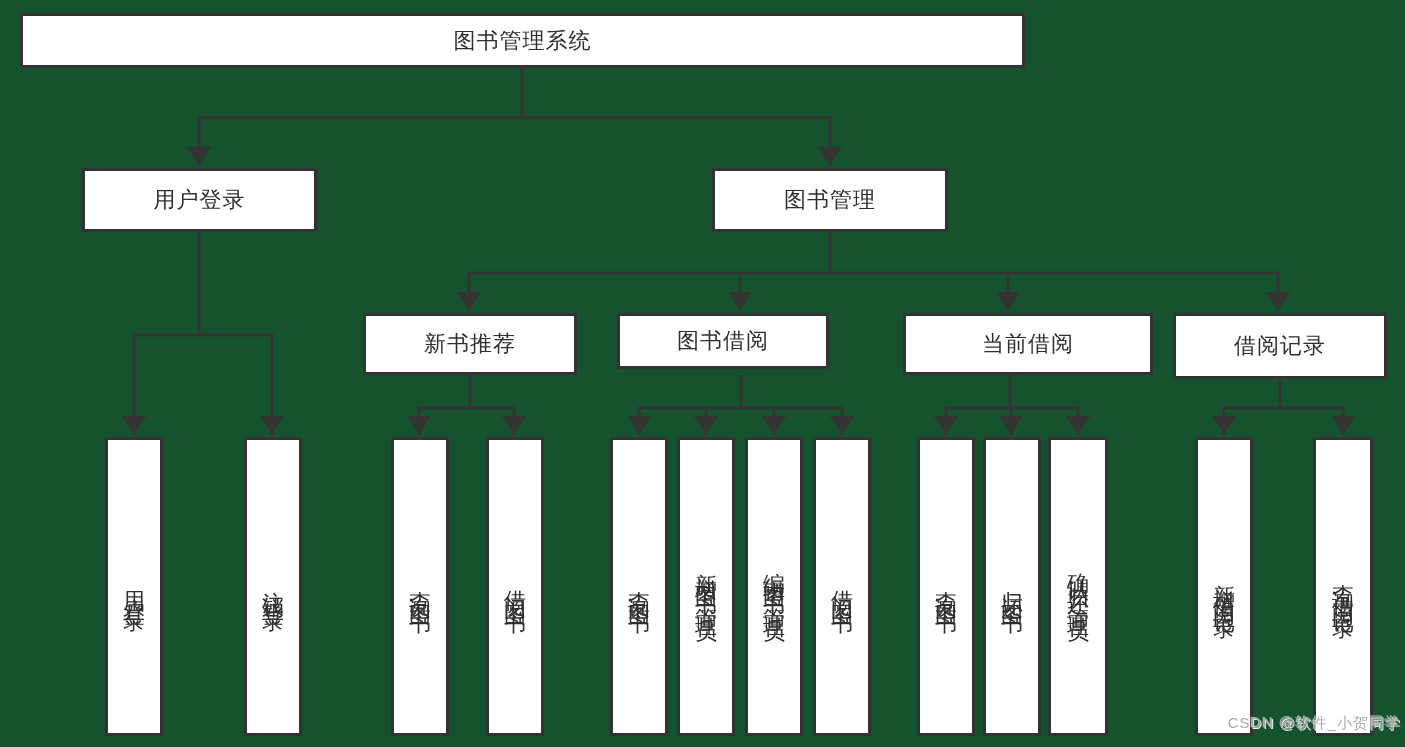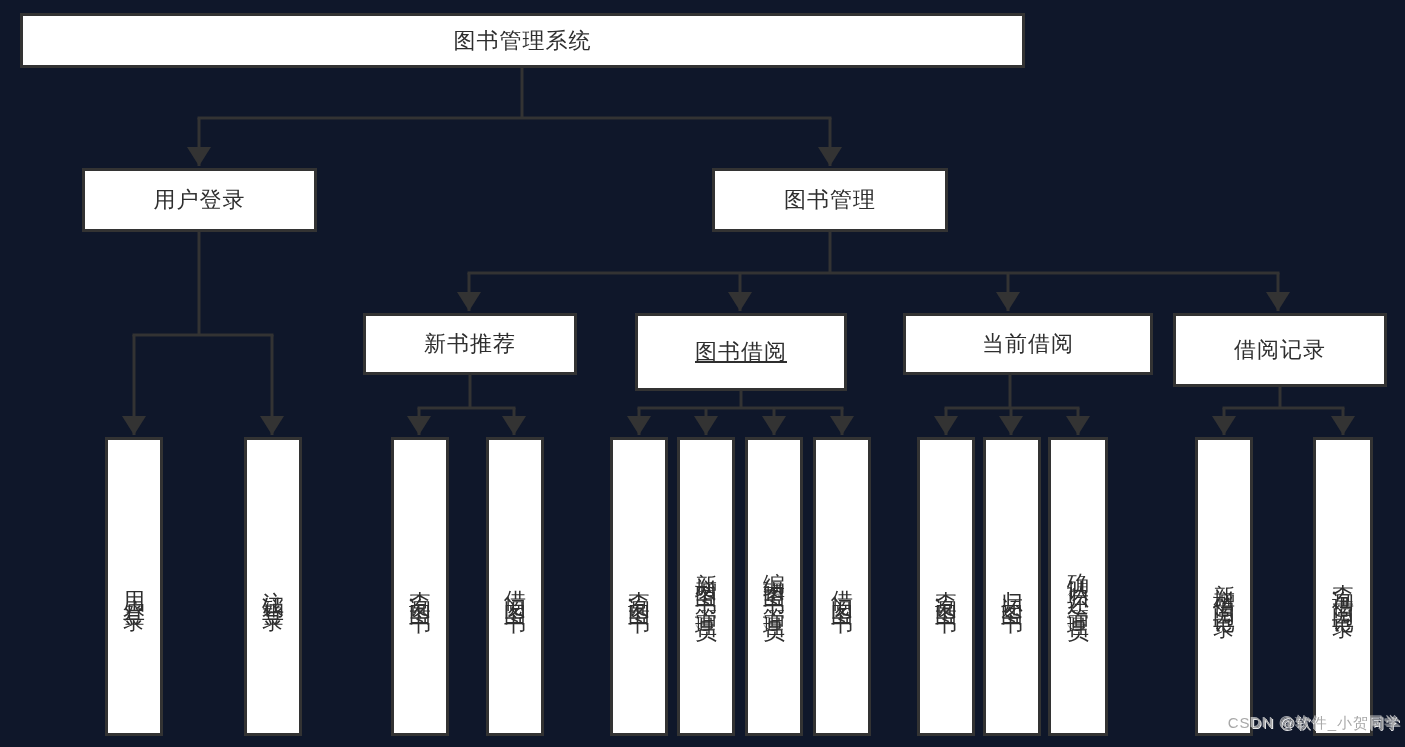--- a/index.html
+++ b/index.html
@@ -5,21 +5,21 @@
   html, body {
     margin: 0;
     padding: 0;
     background: #ffffff;
     font-family: "Liberation Sans", "DejaVu Sans", sans-serif;
   }
   #canvas {
     position: relative;
     width: 1405px;
     height: 747px;
-    background: #0f172a;
+    background: #14532d;
     overflow: hidden;
   }
   #connectors {
     position: absolute;
     left: 0;
     top: 0;
     width: 1405px;
     height: 747px;
   }
   #connectors line {
@@ -111,23 +111,23 @@
     <line x1="1224" y1="408" x2="1224" y2="435" marker-end="url(#ah)"></line>
     <line x1="1343" y1="408" x2="1343" y2="435" marker-end="url(#ah)"></line>
   </svg>
 
   <div class="node h" style="left:20px; top:13px; width:1005px; height:55px;">图书管理系统</div>
 
   <div class="node h" style="left:82px; top:168px; width:235px; height:64px;">用户登录</div>
   <div class="node h" style="left:363px; top:313px; width:214px; height:62px;">新书推荐</div>
 
   <div class="node h" style="left:712px; top:168px; width:236px; height:64px;">图书管理</div>
-  <div class="node h" style="left:635px; top:313px; width:212px; height:78px;text-decoration:underline;">图书借阅</div>
+  <div class="node h" style="left:617px; top:313px; width:212px; height:56px;">图书借阅</div>
   <div class="node h" style="left:903px; top:313px; width:250px; height:62px;">当前借阅</div>
-  <div class="node h" style="left:1173px; top:313px; width:214px; height:74px;">借阅记录</div>
+  <div class="node h" style="left:1173px; top:313px; width:214px; height:66px;">借阅记录</div>
 
   <div class="node v" style="left:105px; top:437px; width:58px; height:299px;">用户登录</div>
   <div class="node v" style="left:244px; top:437px; width:58px; height:299px;">注销登录</div>
 
   <div class="node v" style="left:391px; top:437px; width:58px; height:299px;">查询图书</div>
   <div class="node v" style="left:486px; top:437px; width:58px; height:299px;">借阅图书</div>
 
   <div class="node v" style="left:610px; top:437px; width:58px; height:299px;">查询图书</div>
   <div class="node v" style="left:677px; top:437px; width:58px; height:299px;">新增图书（管理员）</div>
   <div class="node v" style="left:745px; top:437px; width:58px; height:299px;">编辑图书（管理员）</div>

